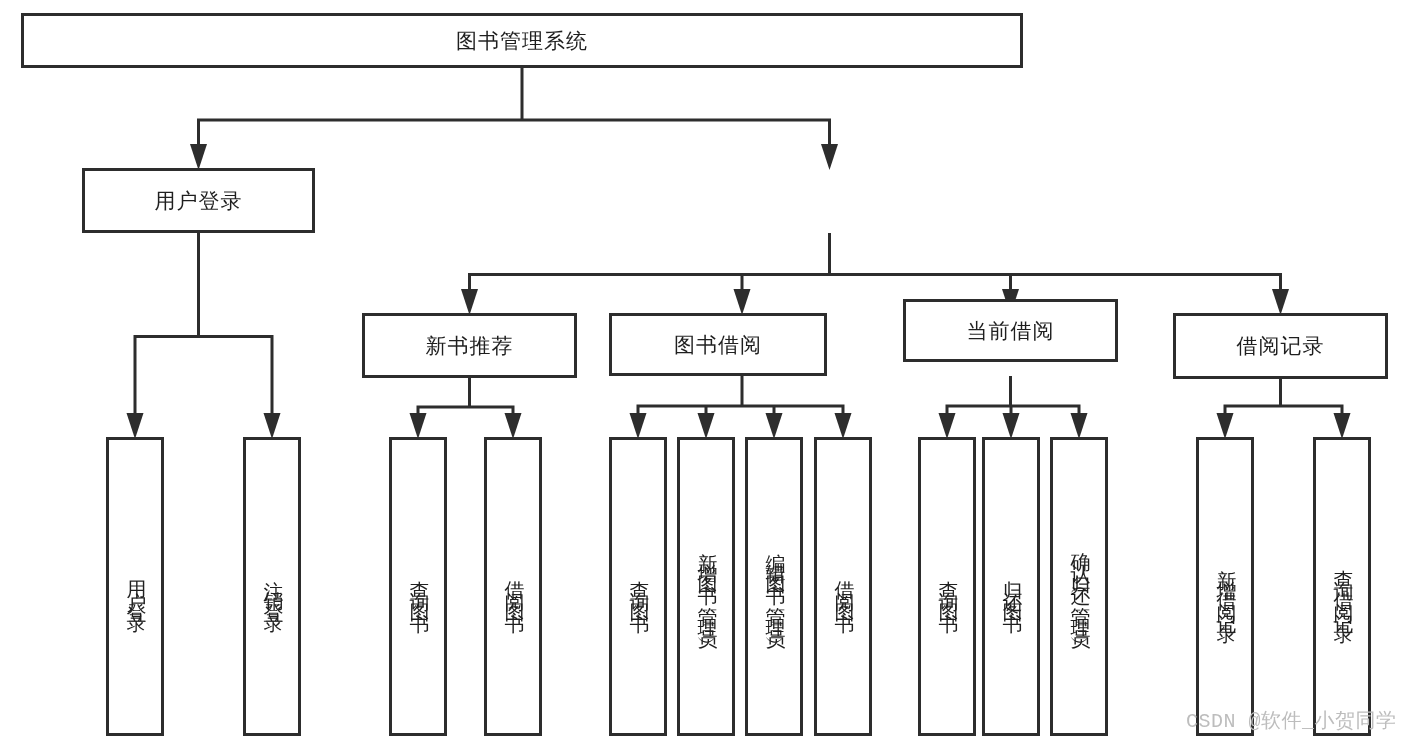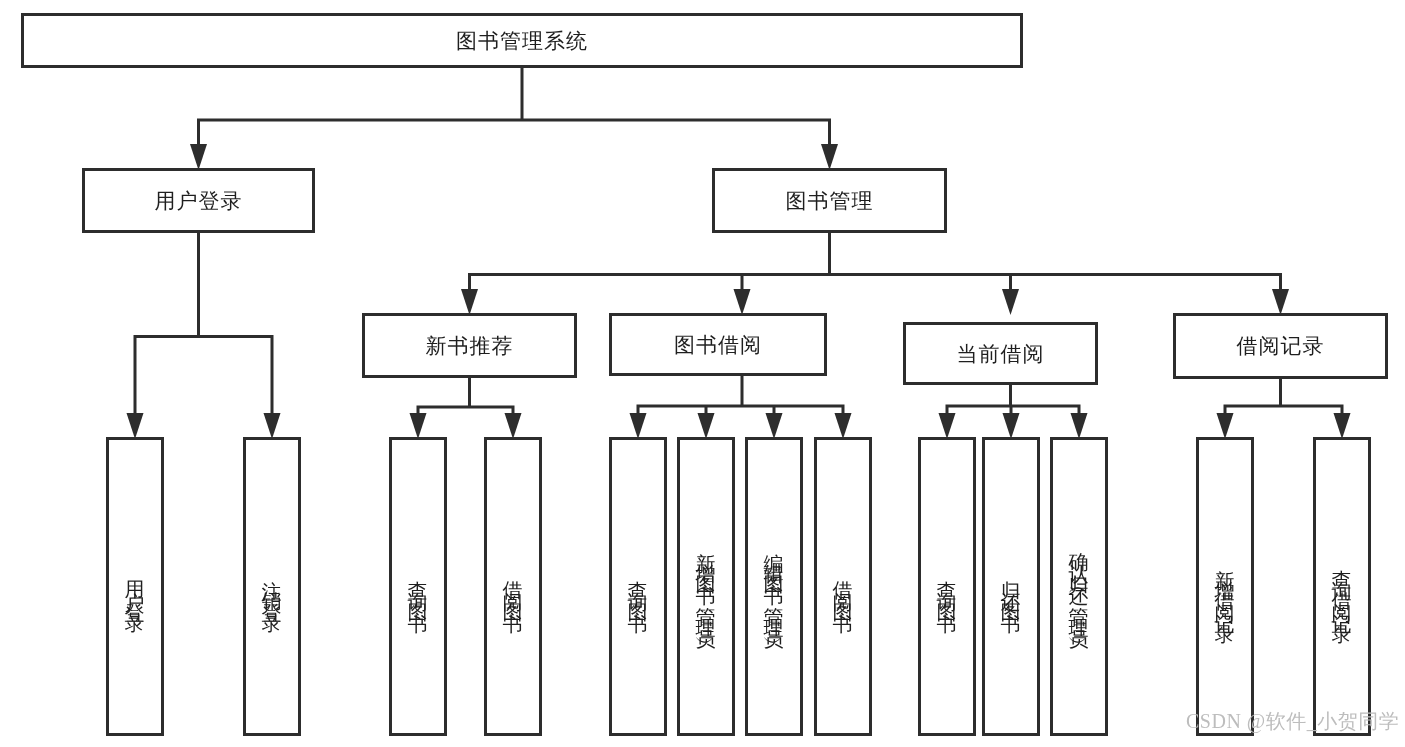--- a/index.html
+++ b/index.html
@@ -1,20 +1,20 @@
 <!DOCTYPE html>
 <html><head>
 <meta charset="utf-8">
 <style>
   html,body{margin:0;padding:0;background:#ffffff;}
   .stage{
     position:relative;
     width:1405px;height:747px;
     background:#ffffff;
-    font-family:Liberation Serif, serif;
+    font-family:Liberation Mono, monospace;
     overflow:hidden;
   }
   svg.connectors{position:absolute;left:0;top:0;z-index:1;}
   .node{
     position:absolute;
     box-sizing:border-box;
     background:#ffffff;
     border:3px solid #2d2d2d;
     display:flex;align-items:center;justify-content:center;
     color:#1f1f1f;
@@ -85,25 +85,24 @@
       <polygon points="1070.5,413 1087.5,413 1079,439"></polygon>
 
       <polygon points="1216.5,413 1233.5,413 1225,439"></polygon>
       <polygon points="1333.5,413 1350.5,413 1342,439"></polygon>
     </g>
   </svg>
 
   <div class="node h-node" style="left:21px;top:13px;width:1002px;height:55px;">图书管理系统</div>
 
   <div class="node h-node" style="left:82px;top:168px;width:233px;height:65px;">用户登录</div>
-  <div class="node h-node" style="left:712px;top:168px;width:235px;height:65px;">图书管理</div>
 
   <div class="node h-node" style="left:362px;top:313px;width:215px;height:65px;">新书推荐</div>
   <div class="node h-node" style="left:609px;top:313px;width:218px;height:63px;">图书借阅</div>
-  <div class="node h-node" style="left:903px;top:322px;width:195px;height:63px;">当前借阅</div>
+  <div class="node h-node" style="left:903px;top:299px;width:215px;height:63px;">当前借阅</div>
   <div class="node h-node" style="left:1173px;top:313px;width:215px;height:66px;">借阅记录</div>
 
   <div class="node leaf" style="left:106px;top:437px;width:58px;height:299px;">
     <span>用户登录</span>
     </div>
   <div class="node leaf" style="left:243px;top:437px;width:58px;height:299px;">
     <span>注销登录</span>
     </div>
 
   <div class="node leaf" style="left:389px;top:437px;width:58px;height:299px;">

